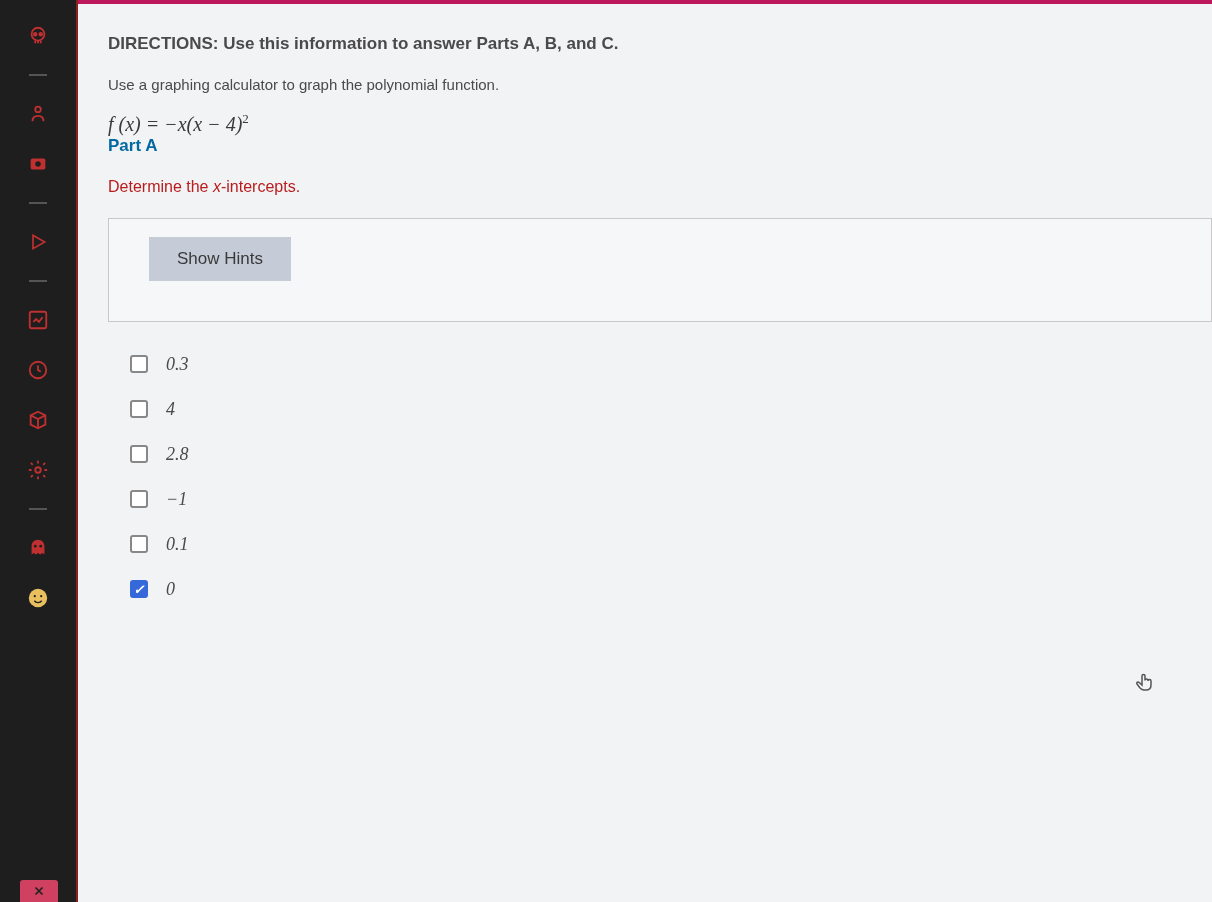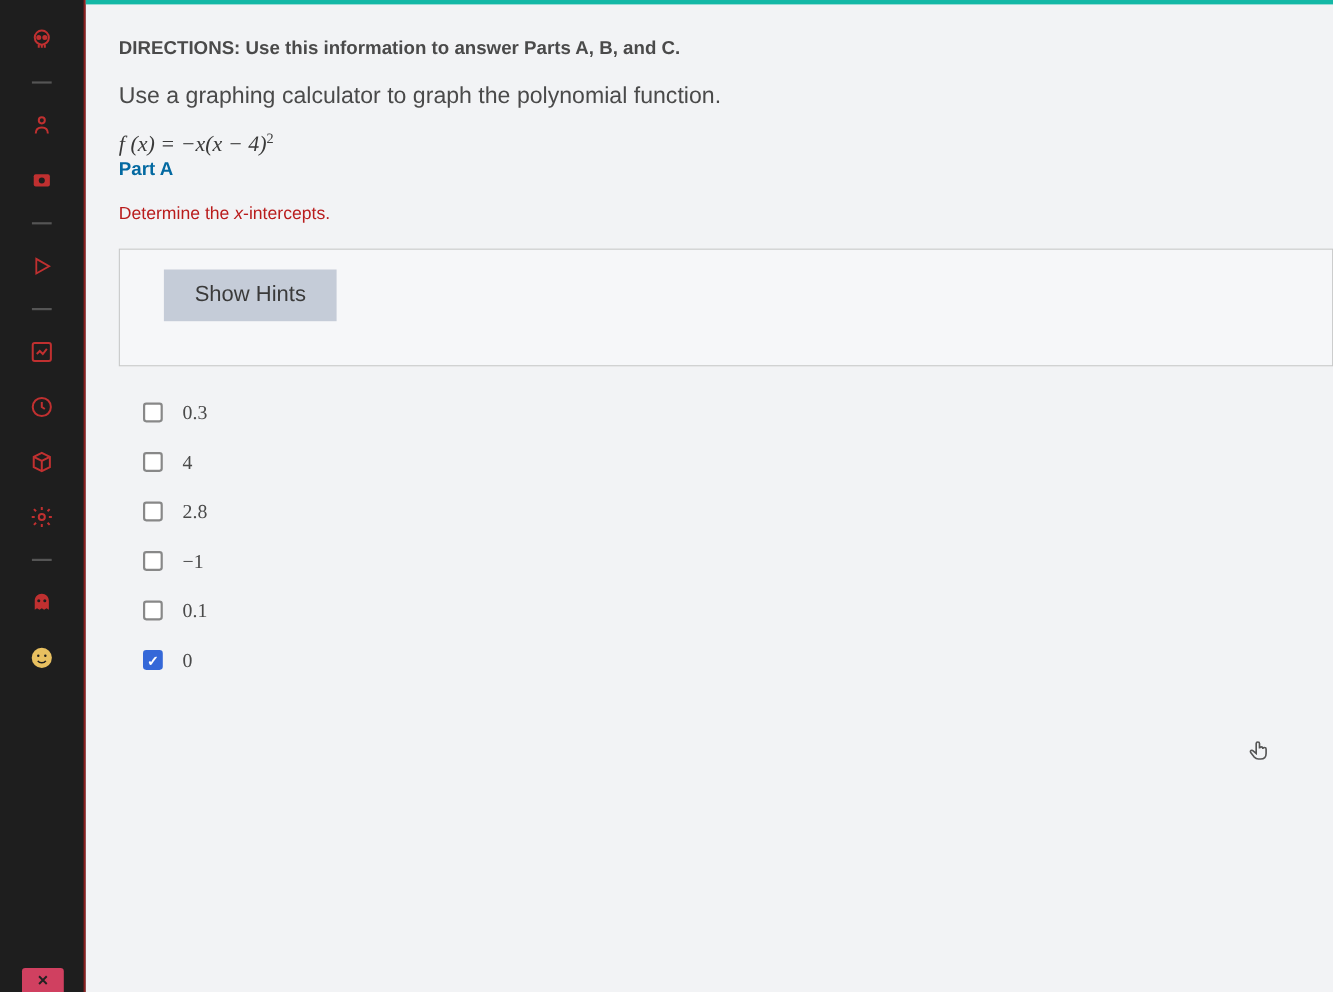--- a/index.html
+++ b/index.html
@@ -40,33 +40,33 @@
       width: 18px;
       height: 2px;
       background: #555;
       margin: 4px 0;
     }
     .main {
       flex: 1;
       background: #f2f3f5;
       padding: 30px 0 0 30px;
       overflow: hidden;
-      border-top: 4px solid #14b8a6;
+      border-top: 4px solid #be185d;
     }
     .directions-header {
       font-size: 17px;
       font-weight: bold;
       color: #4a4a4a;
       margin-bottom: 22px;
     }
     .directions-label {
       font-weight: bold;
     }
     .directions-body {
-      font-size: 21px;
+      font-size: 15px;
       color: #4a4a4a;
       margin-bottom: 18px;
     }
     .formula {
       font-family: "Times New Roman", serif;
       font-size: 20px;
       color: #3a3a3a;
       font-style: italic;
     }
     .formula .super {
@@ -93,32 +93,33 @@
       background: #f6f7f9;
       padding: 18px 20px 40px 40px;
       margin-bottom: 20px;
       margin-left: 0;
     }
     .show-hints-btn {
       background: #c5ccd8;
       color: #3a3a3a;
       border: none;
       padding: 12px 28px;
-      font-size: 20px;
+      font-size: 17px;
       cursor: pointer;
     }
     .options {
       padding-left: 22px;
     }
     .option-row {
       display: flex;
       align-items: center;
       gap: 18px;
       padding: 12px 0;
       cursor: pointer;
+      font-style: italic;
     }
     .checkbox {
       width: 18px;
       height: 18px;
       border: 2px solid #888;
       border-radius: 3px;
       background: #fff;
       display: flex;
       align-items: center;
       justify-content: center;

